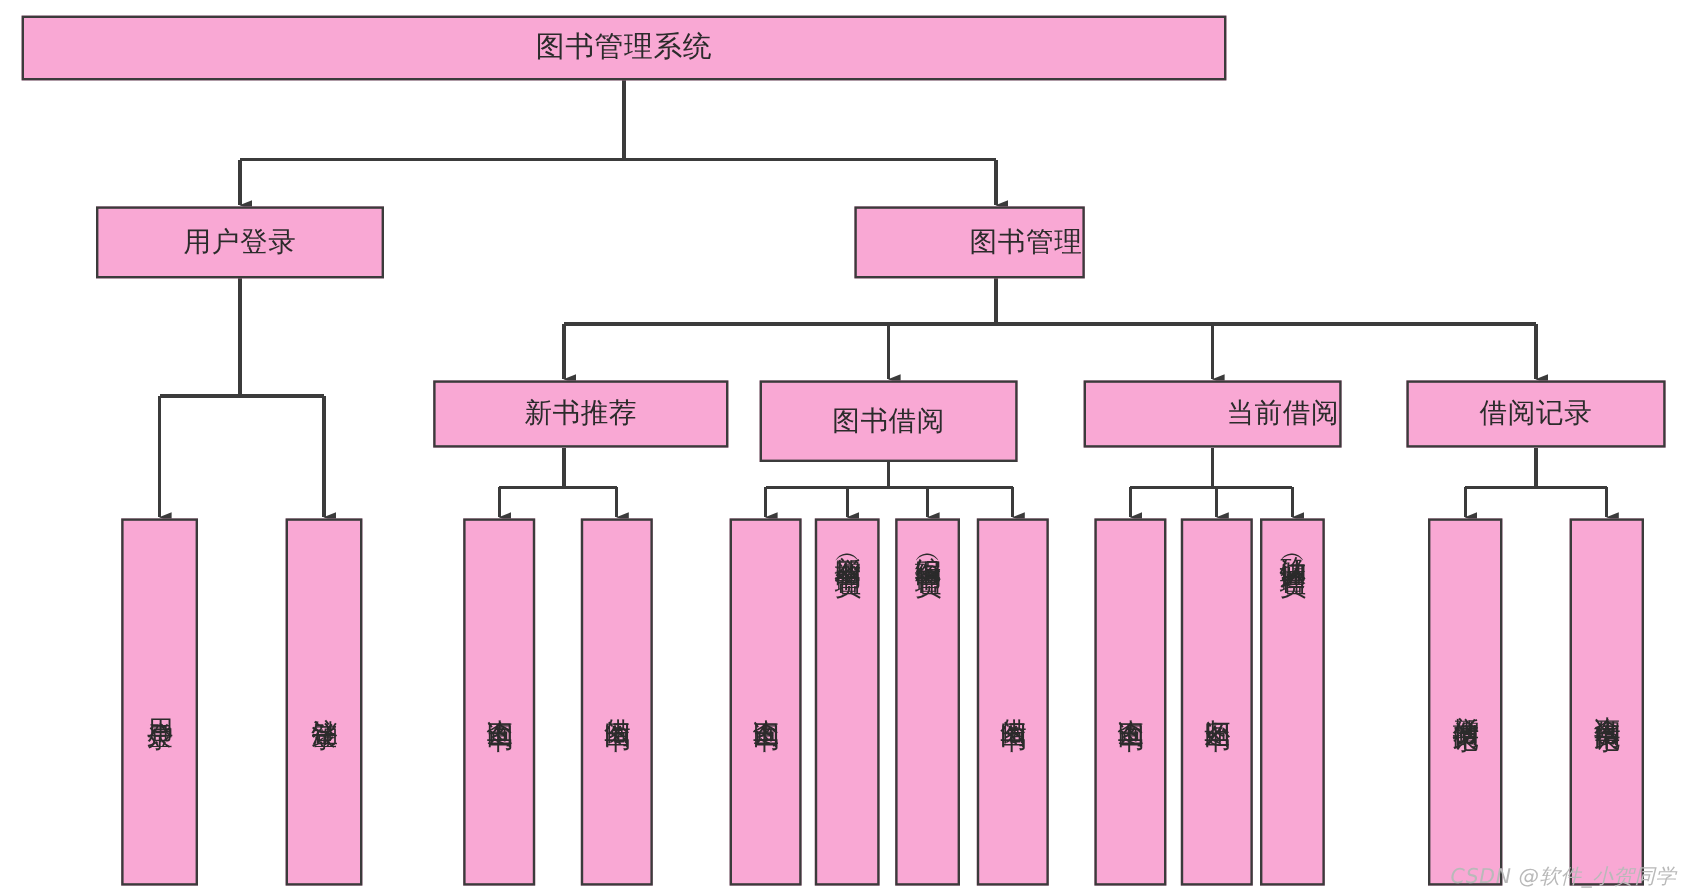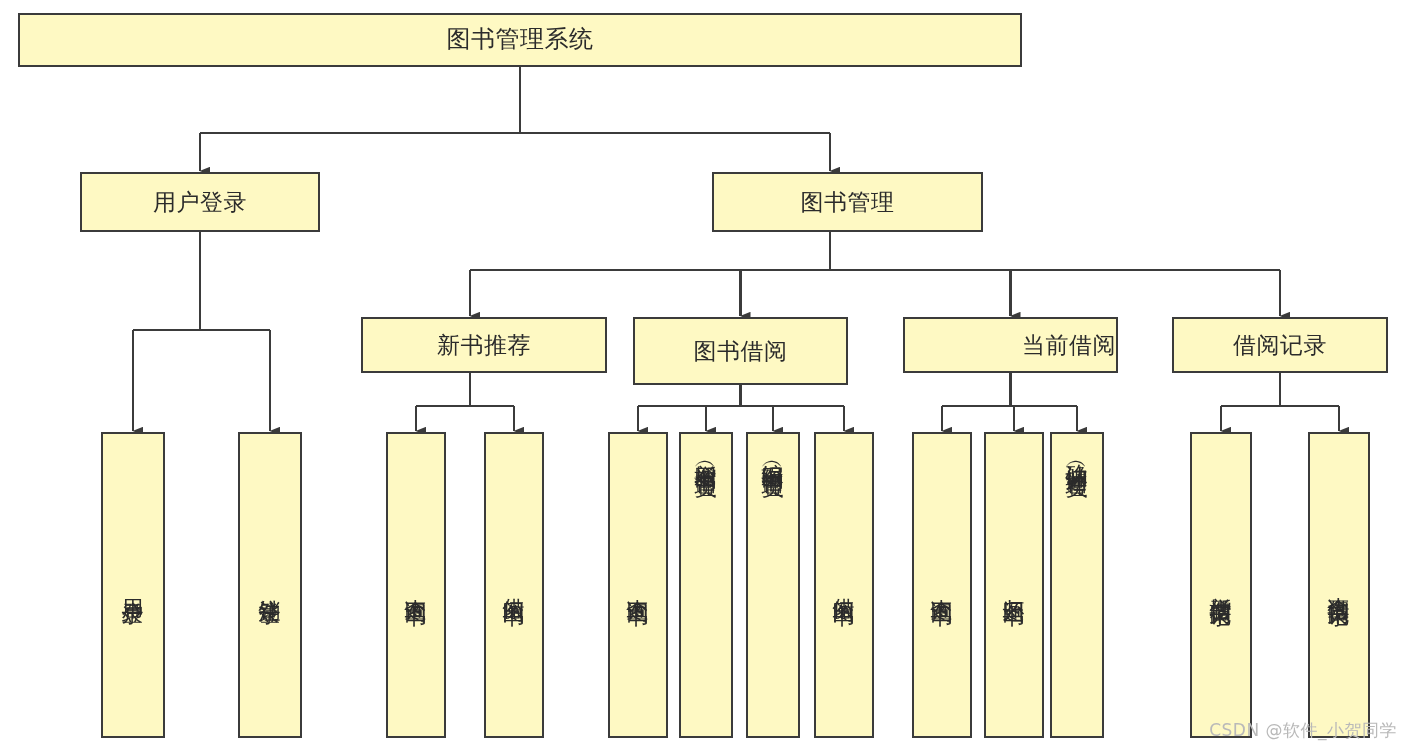--- a/index.html
+++ b/index.html
@@ -23,21 +23,21 @@
     left: 0;
     top: 0;
     width: 1405px;
     height: 747px;
     pointer-events: none;
   }
   .node {
     position: absolute;
     box-sizing: border-box;
     border: 2px solid #3b3b3b;
-    background: #fef9c3;
+    background: #f9a8d4;
     display: flex;
     align-items: center;
     justify-content: center;
     color: #2b2b2b;
     z-index: 2;
   }
   .node.horizontal {
     font-size: 23px;
     line-height: 1.15;
     letter-spacing: 0.5px;
@@ -67,20 +67,21 @@
   }
   #watermark {
     position: absolute;
     right: 8px;
     bottom: 5px;
     font-size: 17px;
     color: #b9b9b9;
     letter-spacing: 0.5px;
     z-index: 5;
     white-space: nowrap;
+    font-style: italic;
   }
 </style>
 </head>
 <body>
 
 <div id="diagram-root">
 
   <svg id="edge-layer" viewBox="0 0 1405 747" width="1405" height="747" xmlns="http://www.w3.org/2000/svg">
     <defs>
       <marker id="arrowhead" markerWidth="9" markerHeight="11" refX="4.2" refY="10" orient="auto" markerUnits="userSpaceOnUse">
@@ -124,21 +125,21 @@
       </g>
   </svg>
 
   <div id="nodes-layer">
       <div class="node horizontal root" style="left: 18px; top: 13px; width: 1004px; height: 54px;">
         <span>图书管理系统</span>
       </div>
       <div class="node horizontal" style="left: 80px; top: 172px; width: 240px; height: 60px;">
         <span>用户登录</span>
       </div>
-      <div class="node horizontal" style="left: 712px; top: 172px; width: 271px; height: 60px;">
+      <div class="node horizontal" style="left: 712px; top: 172px; width: 192px; height: 60px; justify-content: flex-end;">
         <span>图书管理</span>
       </div>
       <div class="node horizontal" style="left: 361px; top: 317px; width: 246px; height: 56px;">
         <span>新书推荐</span>
       </div>
       <div class="node horizontal" style="left: 633px; top: 317px; width: 215px; height: 68px;">
         <span>图书借阅</span>
       </div>
       <div class="node horizontal" style="left: 903px; top: 317px; width: 215px; height: 56px; justify-content: flex-end;">
         <span>当前借阅</span>

